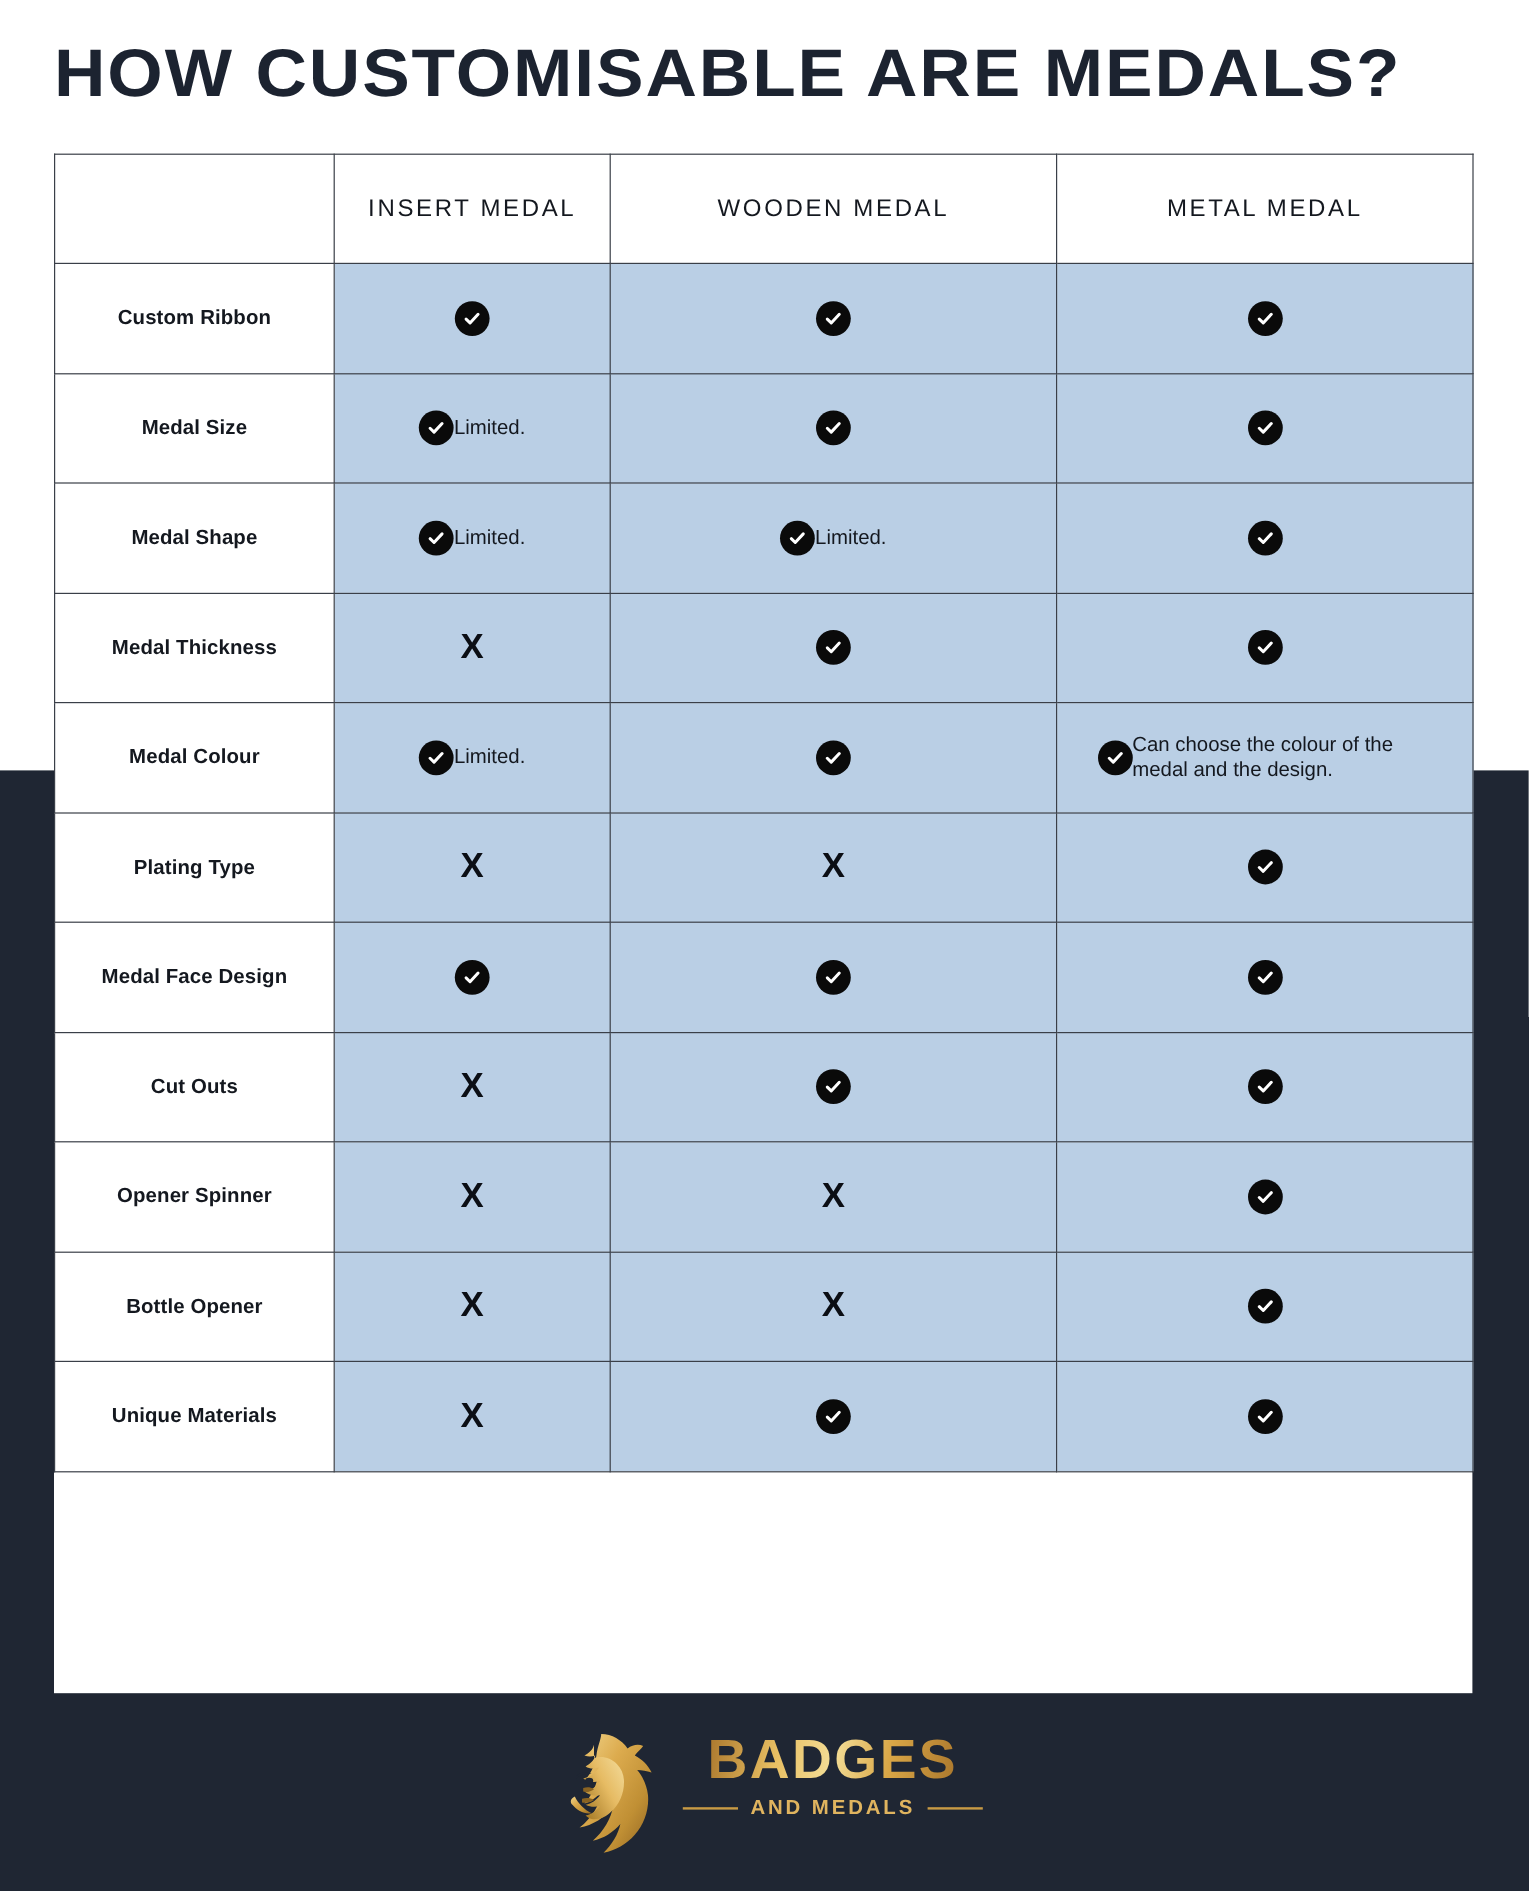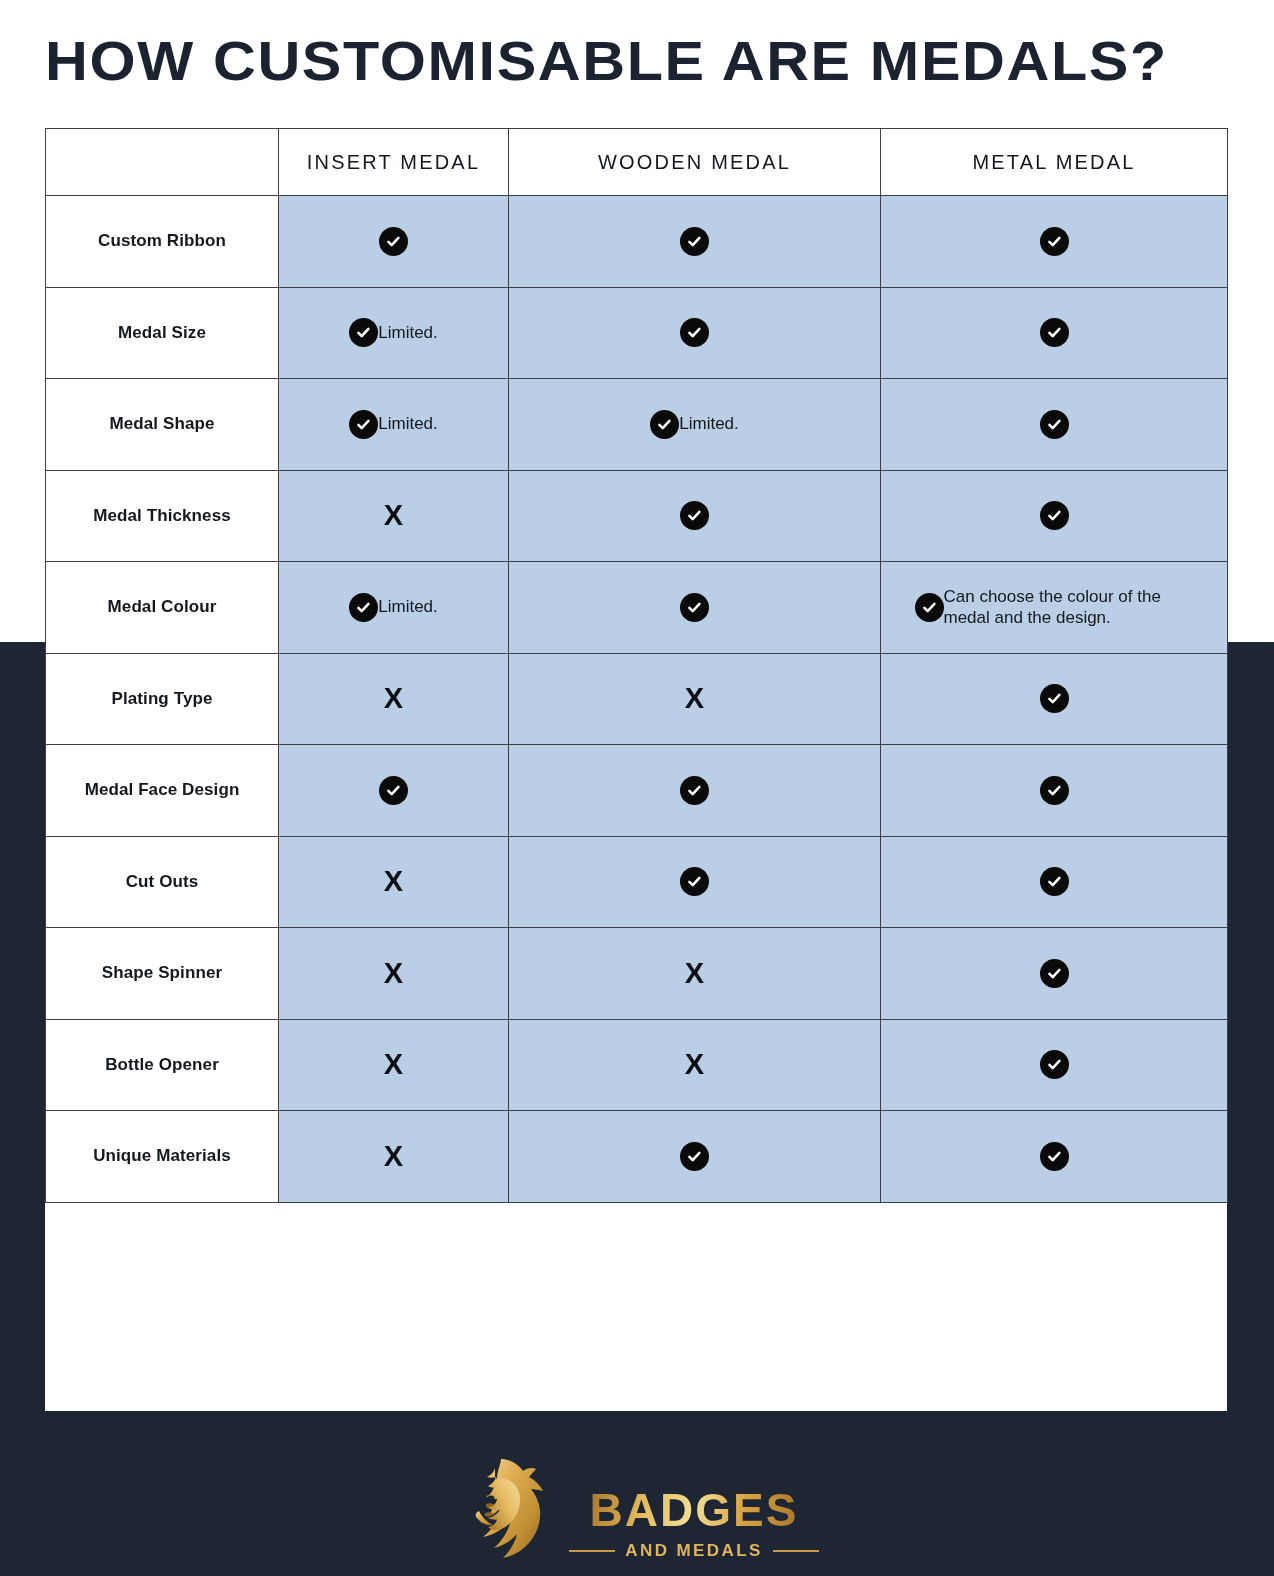--- a/index.html
+++ b/index.html
@@ -74,21 +74,21 @@
   table.cmp col.c2 { width: 372px; }
   table.cmp col.c3 { width: 347px; }
 
   table.cmp th, table.cmp td {
     border: 1px solid #3a3f48;
     vertical-align: middle;
     padding: 0;
   }
 
   thead th {
-    height: 67px;
+    height: 91px;
     background: #ffffff;
     font-family: "Liberation Sans Narrow", "Liberation Sans", sans-serif;
     font-weight: normal;
     font-size: 20px;
     letter-spacing: 2.2px;
     color: #14181f;
     text-align: center;
   }
   thead th.blank { border-top-color: #3a3f48; }
 
@@ -152,21 +152,21 @@
   }
 
   
   #logo {
     position: absolute;
     left: 0;
     top: 1441px;
     width: 1274px;
     height: 120px;
     display: flex;
-    align-items: flex-end;
+    align-items: flex-start;
     justify-content: center;
     gap: 18px;
   }
   #logo-lion { width: 96px; height: 106px; display:block; }
   #logo-text { display: flex; flex-direction: column; align-items: center; }
   #logo-word {
     font-family: "Liberation Sans Narrow", "Liberation Sans", sans-serif;
     font-weight: bold;
     font-size: 46px;
     letter-spacing: 2px;
@@ -442,21 +442,21 @@
               <div class="cellinner">
                 <span class="check">
                   <svg width="17" height="17" viewBox="0 0 17 17">
                     <path d="M3.4 8.9 L6.7 12.1 L13.4 4.9" stroke="#ffffff" stroke-width="2.5" fill="none" stroke-linecap="round" stroke-linejoin="round"></path>
                   </svg>
                 </span>
               </div>
             </td>
           </tr>
           <tr>
-            <td class="rowlabel">Shape Spinner</td>
+            <td class="rowlabel">Opener Spinner</td>
             <td class="val">
               <div class="cellinner">
                 <span class="xmark">X</span>
               </div>
             </td>
             <td class="val">
               <div class="cellinner">
                 <span class="xmark">X</span>
               </div>
             </td>

